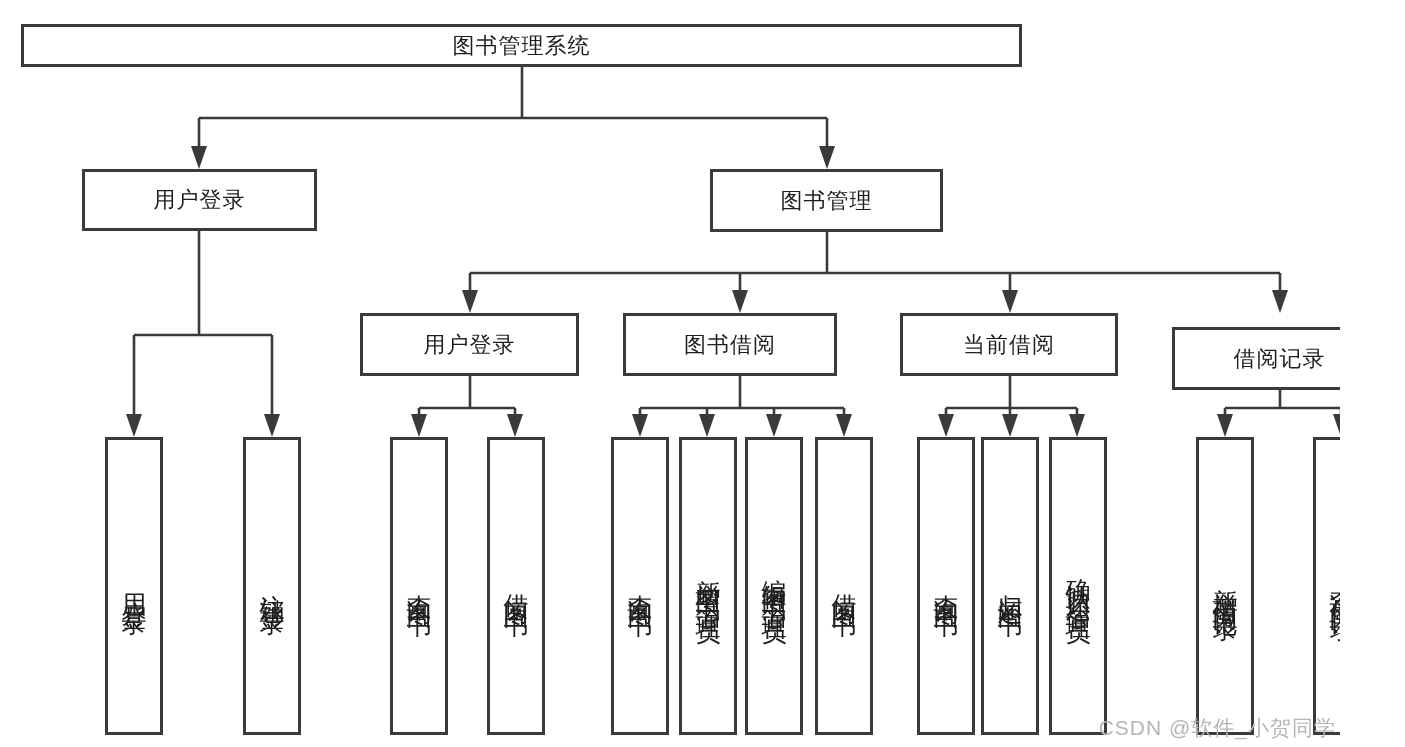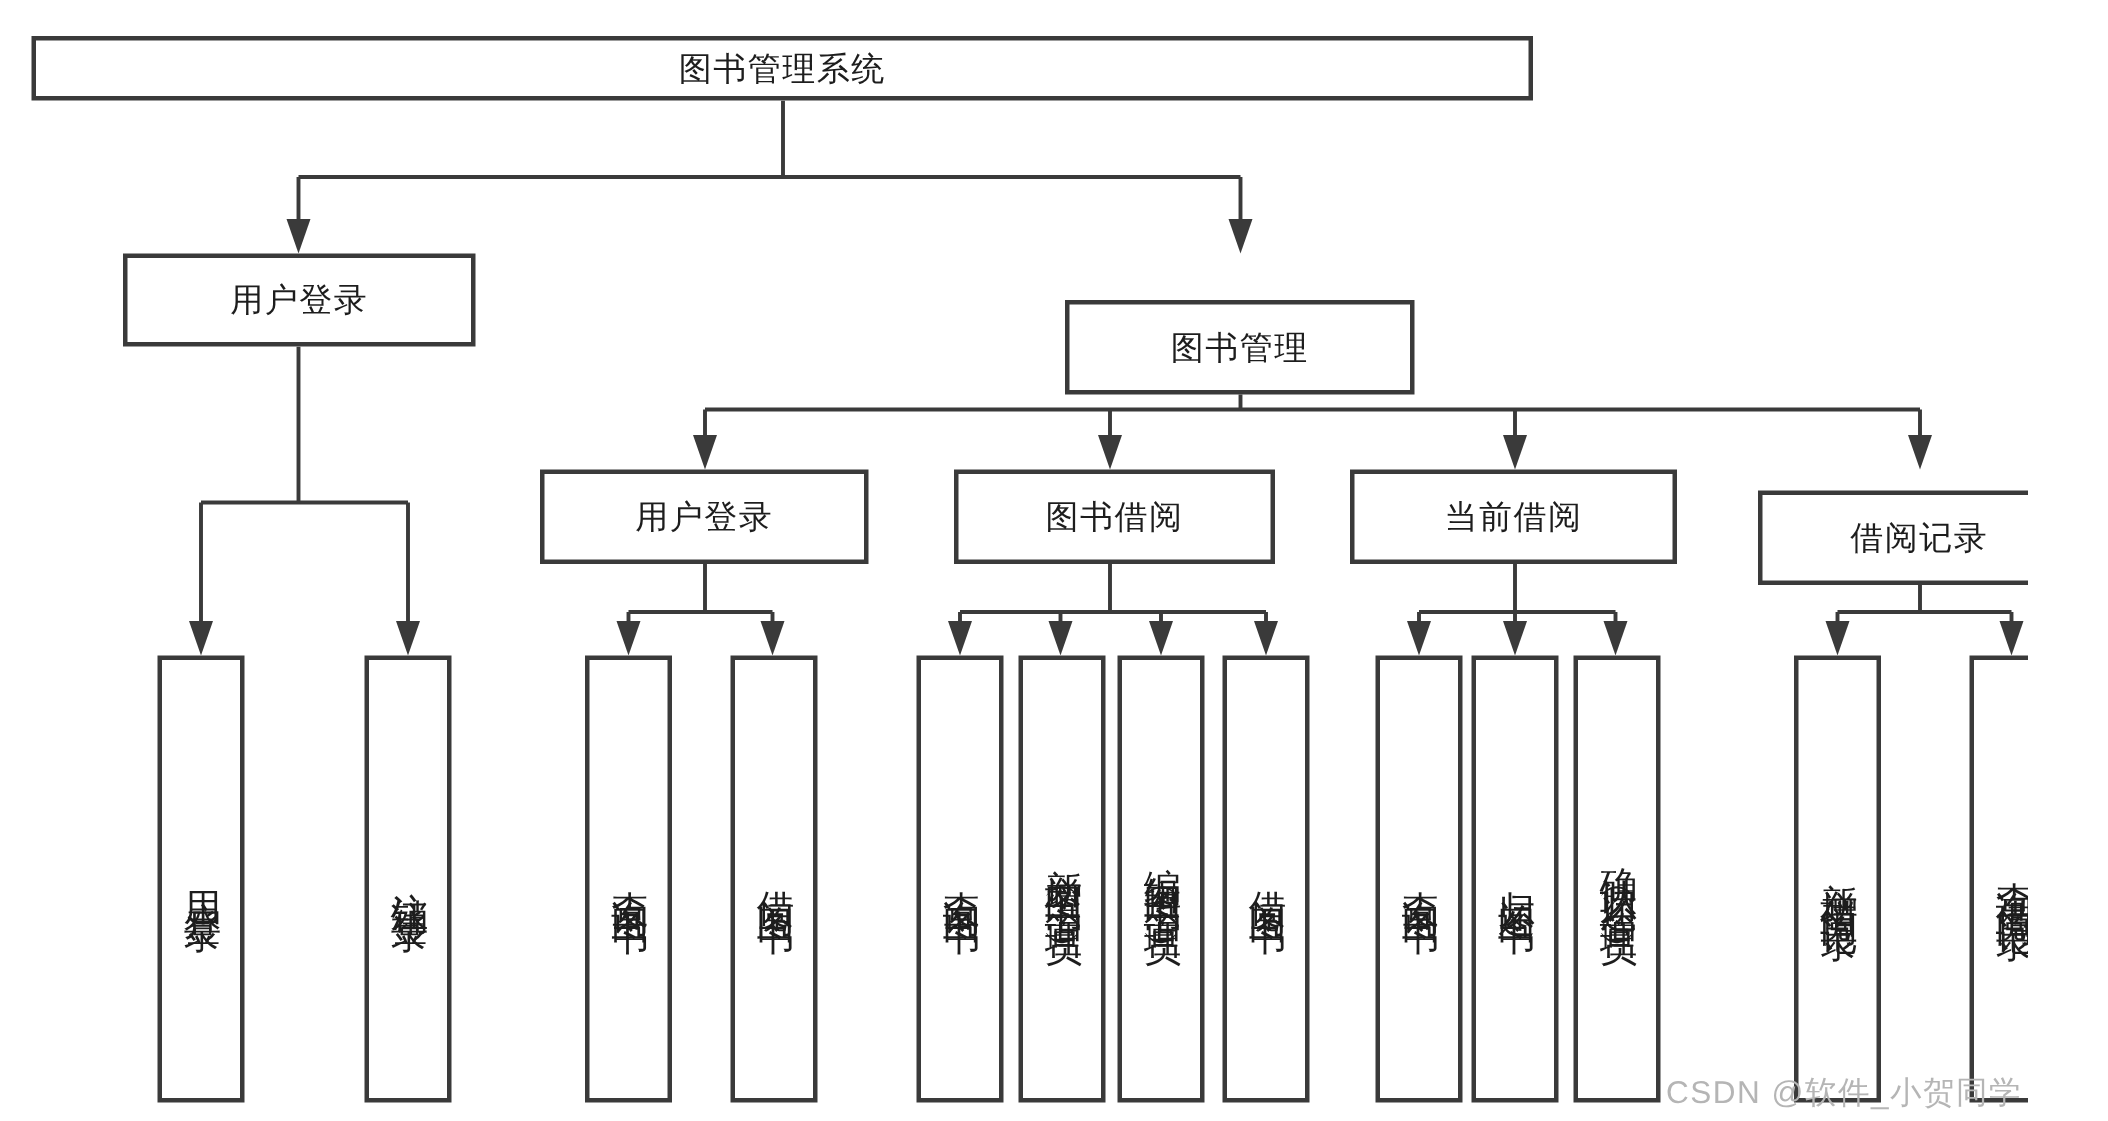--- a/index.html
+++ b/index.html
@@ -9,21 +9,20 @@
     --watermark:#b5b5b5;
   }
   html,body{margin:0;padding:0;background:#fff;}
   .stage{
     position:relative;
     width:1340px;
     height:747px;
     background:var(--bg);
     font-family:"Liberation Sans", sans-serif;
     overflow:hidden;
-    padding-left:12px;
   }
   .connector{
     position:absolute;
     left:0;top:0;
     width:1405px;height:747px;
     pointer-events:none;
   }
   .connector path.lines{
     stroke:var(--line);
     stroke-width:2.6;
@@ -110,24 +109,24 @@
     <path class="arrow" d="M938 414 L954 414 L946 437 Z"></path>
     <path class="arrow" d="M1002 414 L1018 414 L1010 437 Z"></path>
     <path class="arrow" d="M1069 414 L1085 414 L1077 437 Z"></path>
     <path class="arrow" d="M1217 414 L1233 414 L1225 437 Z"></path>
     <path class="arrow" d="M1333 414 L1349 414 L1341 437 Z"></path>
   </svg>
 
   <div class="box hbox" style="left:21px;top:24px;width:1001px;height:43px;">图书管理系统</div>
 
   <div class="box hbox" style="left:82px;top:169px;width:235px;height:62px;">用户登录</div>
-  <div class="box hbox" style="left:710px;top:169px;width:233px;height:63px;margin-top:31px;">图书管理</div>
+  <div class="box hbox" style="left:710px;top:169px;width:233px;height:63px;">图书管理</div>
 
   <div class="box hbox" style="left:360px;top:313px;width:219px;height:63px;">用户登录</div>
-  <div class="box hbox" style="left:636px;top:313px;width:214px;height:63px;">图书借阅</div>
+  <div class="box hbox" style="left:623px;top:313px;width:214px;height:63px;">图书借阅</div>
   <div class="box hbox" style="left:900px;top:313px;width:218px;height:63px;">当前借阅</div>
   <div class="box hbox" style="left:1172px;top:327px;width:215px;height:63px;">借阅记录</div>
 
   <div class="box vbox" style="left:105px;">用户登录</div>
   <div class="box vbox" style="left:243px;">注销登录</div>
 
   <div class="box vbox" style="left:390px;">查询图书</div>
   <div class="box vbox" style="left:487px;">借阅图书</div>
 
   <div class="box vbox" style="left:611px;">查询图书</div>

